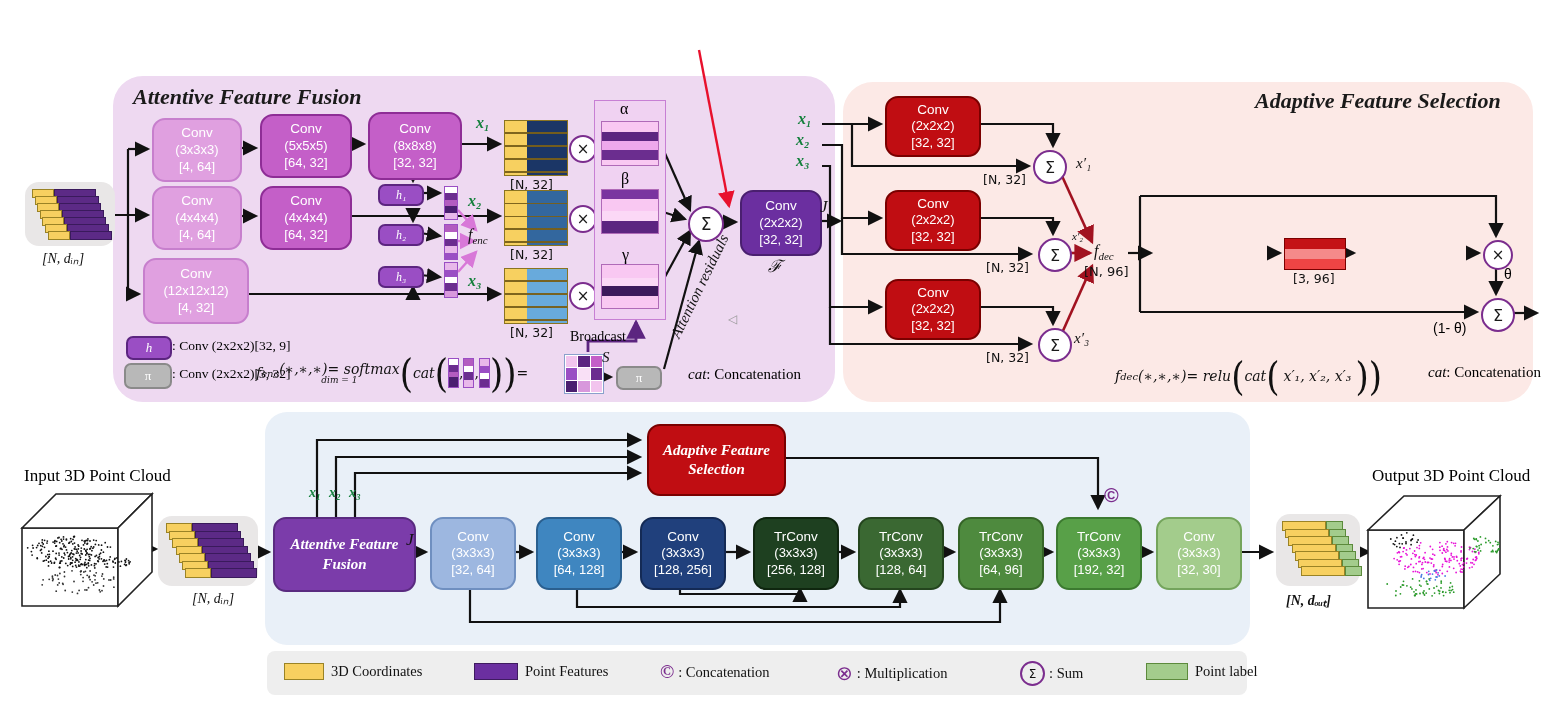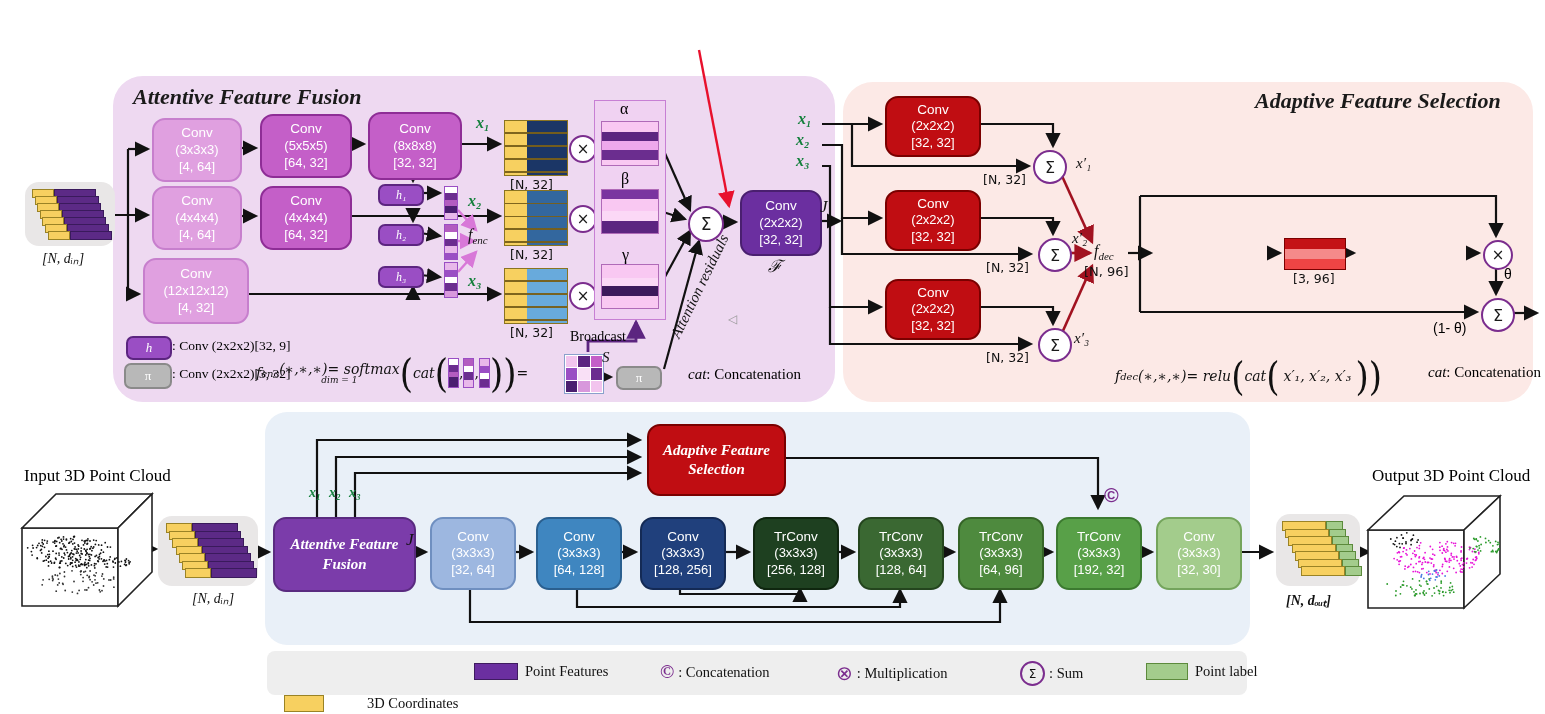--- a/index.html
+++ b/index.html
@@ -937,21 +937,21 @@
     </div>
   <div class="circ" style="left:1038px;top:328px;width:30px;height:30px;font-size:16px;">
       <span>Σ</span>
     </div>
 
   <div class="dim" style="left:983px;top:172px;">[N, 32]</div>
   <div class="dim" style="left:986px;top:260px;">[N, 32]</div>
   <div class="dim" style="left:986px;top:350px;">[N, 32]</div>
 
   <div class="abs mitalic" style="left:1076px;top:155px;font-size:15px;">x′₁</div>
-  <div class="abs mitalic" style="left:1072px;top:230px;font-size:15px;">x′₂</div>
+  <div class="abs mitalic" style="left:1072px;top:230px;font-size:11px;">x′₂</div>
   <div class="abs mitalic" style="left:1074px;top:330px;font-size:15px;">x′₃</div>
 
   <div class="abs mitalic" style="left:1094px;top:242px;font-size:16px;">
     <span>f</span><sub style="font-size:11px;">dec</sub>
   </div>
   <div class="dim" style="left:1084px;top:264px;font-size:13px;">[N, 96]</div>
 
   <div class="abs" style="left:1284px;top:238px;width:60px;height:30px;border:1.5px solid #7a0000;background:linear-gradient(180deg,#c41216 0 33%,#f58a8a 33% 66%,#ee4444 66% 100%);"></div>
   <div class="dim" style="left:1293px;top:271px;">[3, 96]</div>
 
@@ -1128,21 +1128,21 @@
         <span class="sseg" style="width: 42px; background: rgb(247, 208, 96); border-color: rgb(154, 131, 37);"></span>
         <span class="sseg" style="width: 15px; background: rgb(163, 204, 140); border-color: rgb(92, 138, 60);"></span>
       </div>
       <div class="srow" style="height: 7.5px; margin-left: 19.2px;">
         <span class="sseg" style="width: 42px; background: rgb(247, 208, 96); border-color: rgb(154, 131, 37);"></span>
         <span class="sseg" style="width: 15px; background: rgb(163, 204, 140); border-color: rgb(92, 138, 60);"></span>
       </div>
     </div>
   <div class="dim serif" style="left:1286px;top:590px;font-style:italic;font-size:14px;font-weight:bold;">[N, dₒᵤₜ]</div>
 
-  <div class="legend-item" style="left:284px;top:695px;gap:36px;">
+  <div class="legend-item" style="left:284px;top:663px;">
     <span class="swatch" style="width:38px;background:#f7d060;border-color:#9a8325;"></span>
     <span>3D Coordinates</span>
   </div>
   <div class="legend-item" style="left:474px;top:663px;">
     <span class="swatch" style="width:42px;background:#6b2fa0;border-color:#3f1b60;"></span>
     <span>Point Features</span>
   </div>
   <div class="legend-item" style="left:660px;top:661px;">
     <span style="color:#7b2d8e;font-weight:bold;font-size:19px;margin-right:4px;">©</span>
     <span>: Concatenation</span>

